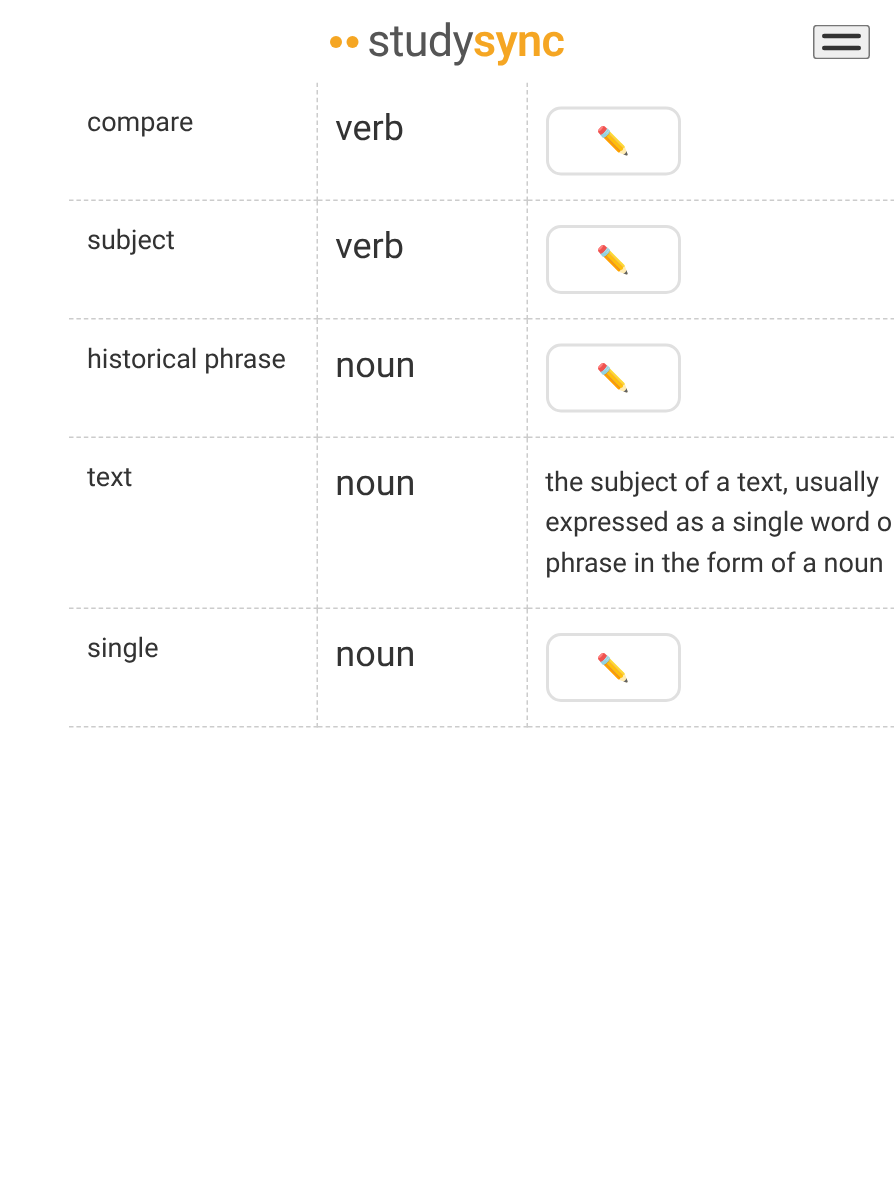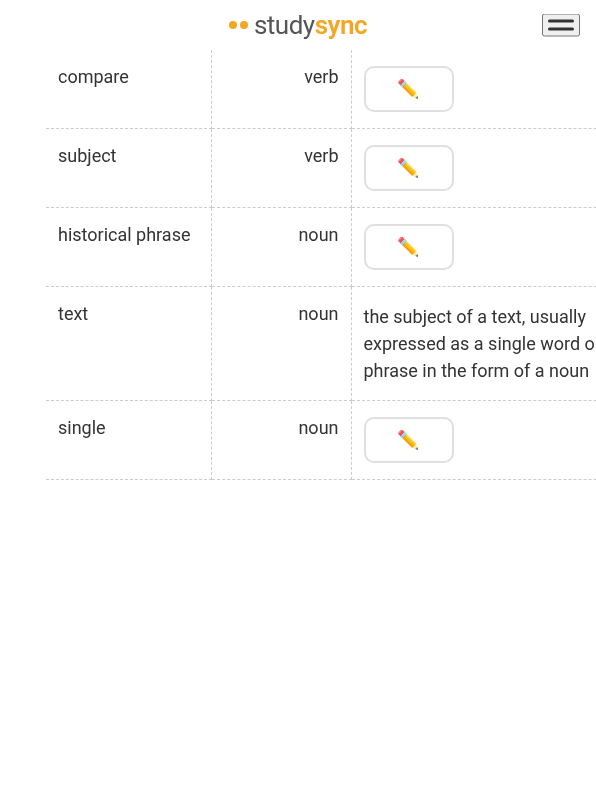--- a/index.html
+++ b/index.html
@@ -35,21 +35,21 @@
     }
 
     .logo-dot {
       width: 8px;
       height: 8px;
       background: #f5a623;
       border-radius: 50%;
     }
 
     .logo-text {
-      font-size: 26px;
+      font-size: 30px;
       font-weight: 400;
       color: #555;
       letter-spacing: -0.5px;
     }
 
     .logo-text .sync {
       color: #f5a623;
       font-weight: 600;
     }
 
@@ -88,25 +88,24 @@
     .vocab-table td:first-child {
       width: 165px;
       font-size: 18px;
       color: #333;
       font-weight: 400;
       border-right: 1px dashed #ccc;
     }
 
     .vocab-table td:nth-child(2) {
       width: 140px;
-      font-size: 18px;
+      font-size: 24px;
       color: #333;
       font-weight: 400;
       border-right: 1px dashed #ccc;
-      text-align: right;
     }
 
     .vocab-table td:nth-child(3) {
       font-size: 18px;
       color: #333;
       position: relative;
     }
 
     .edit-btn {
       background: #fff;

